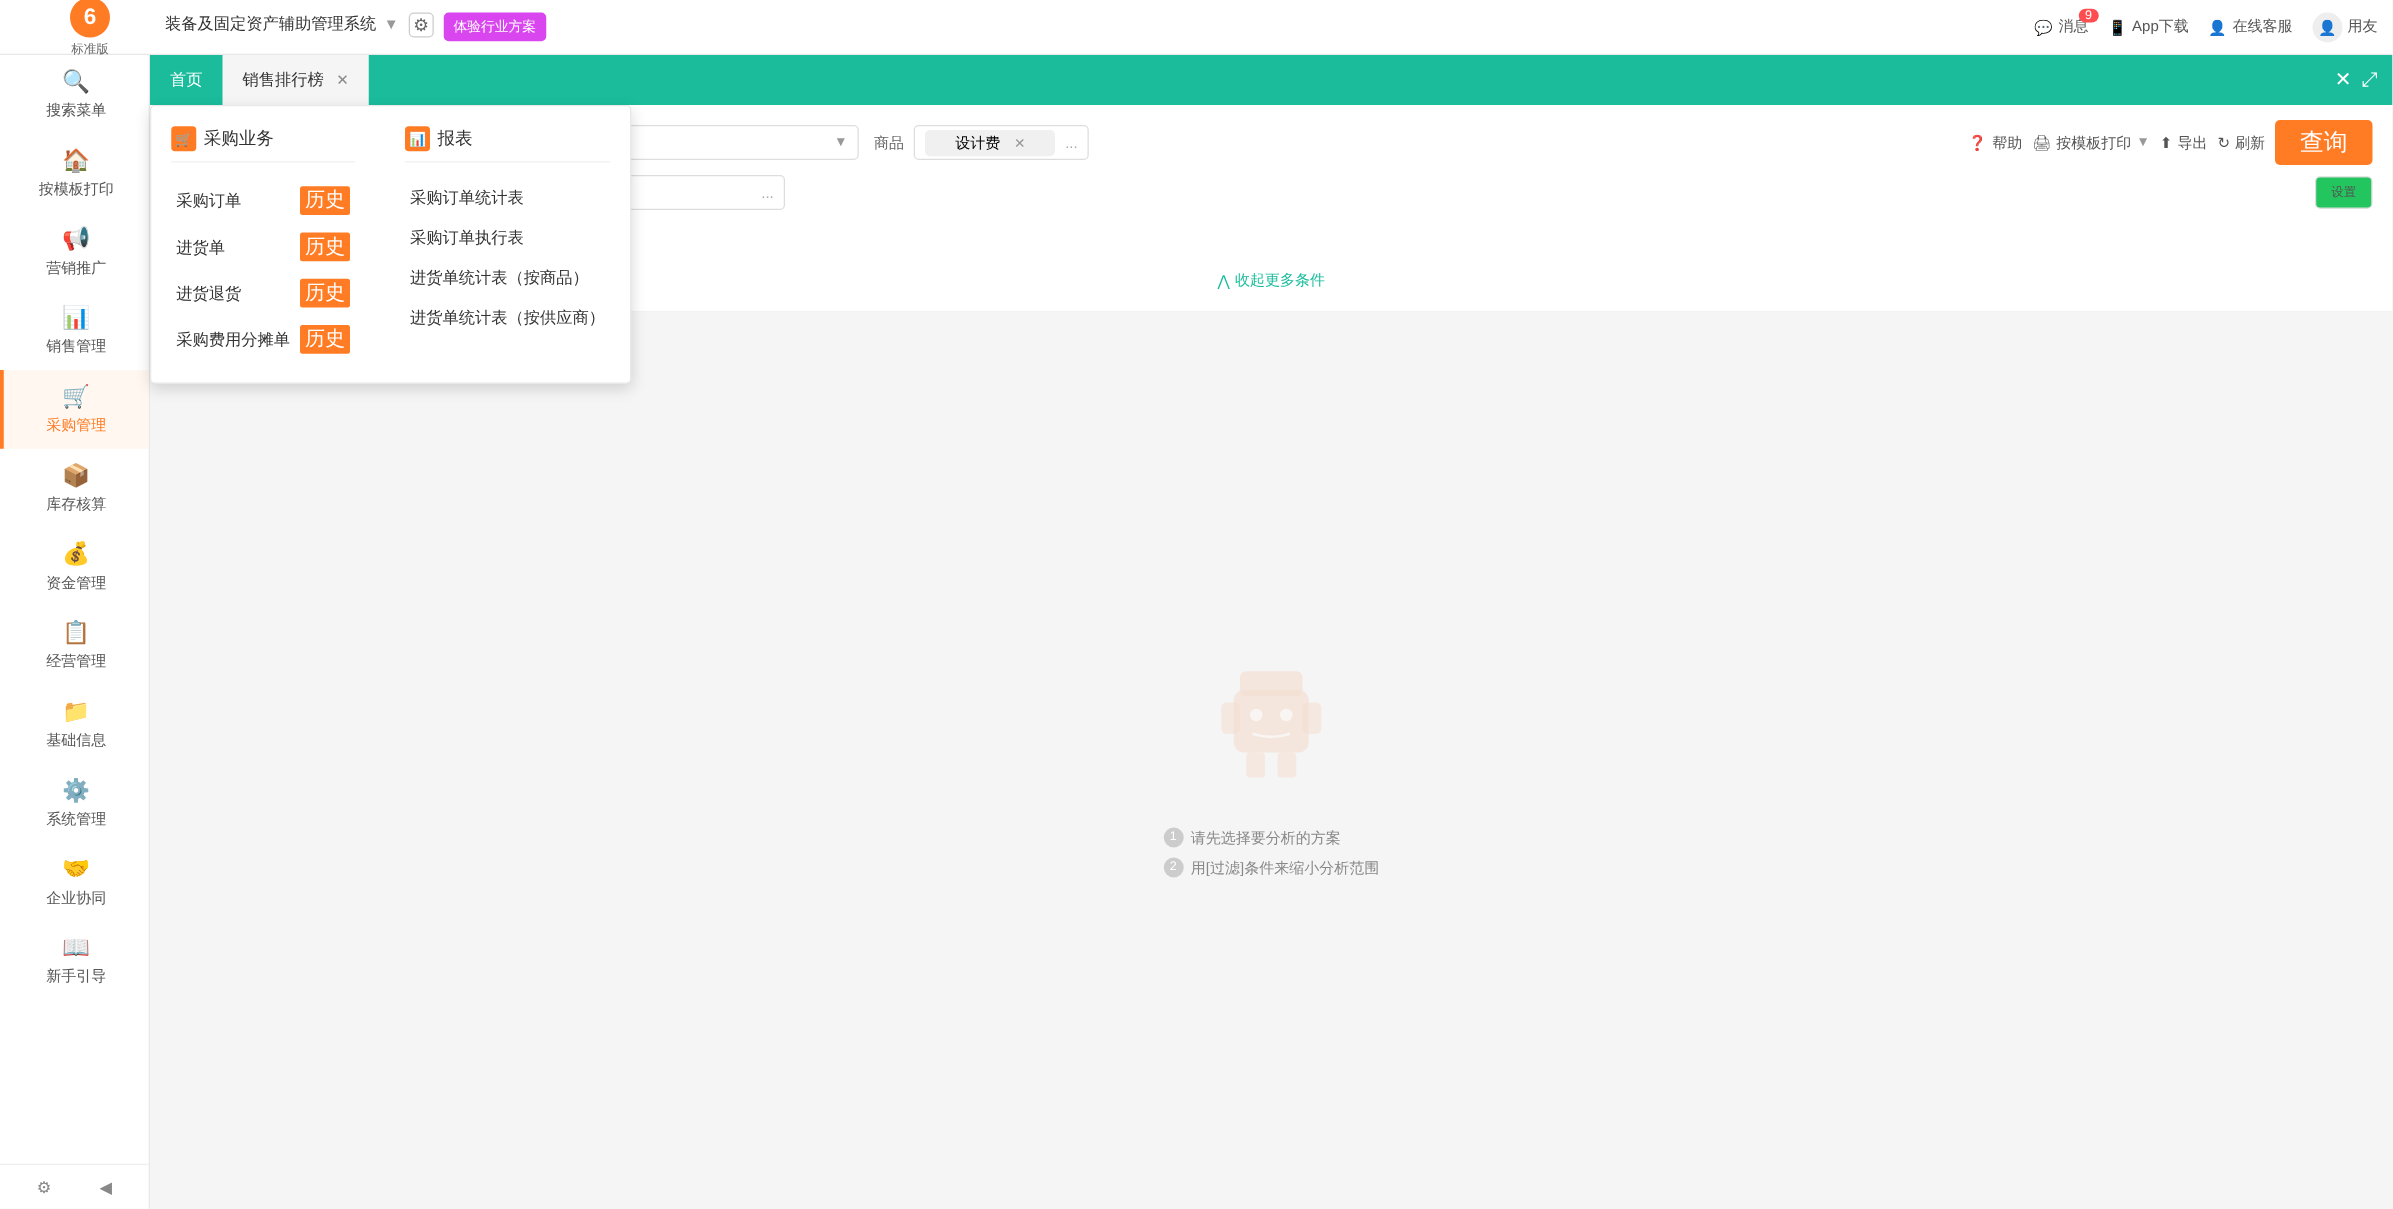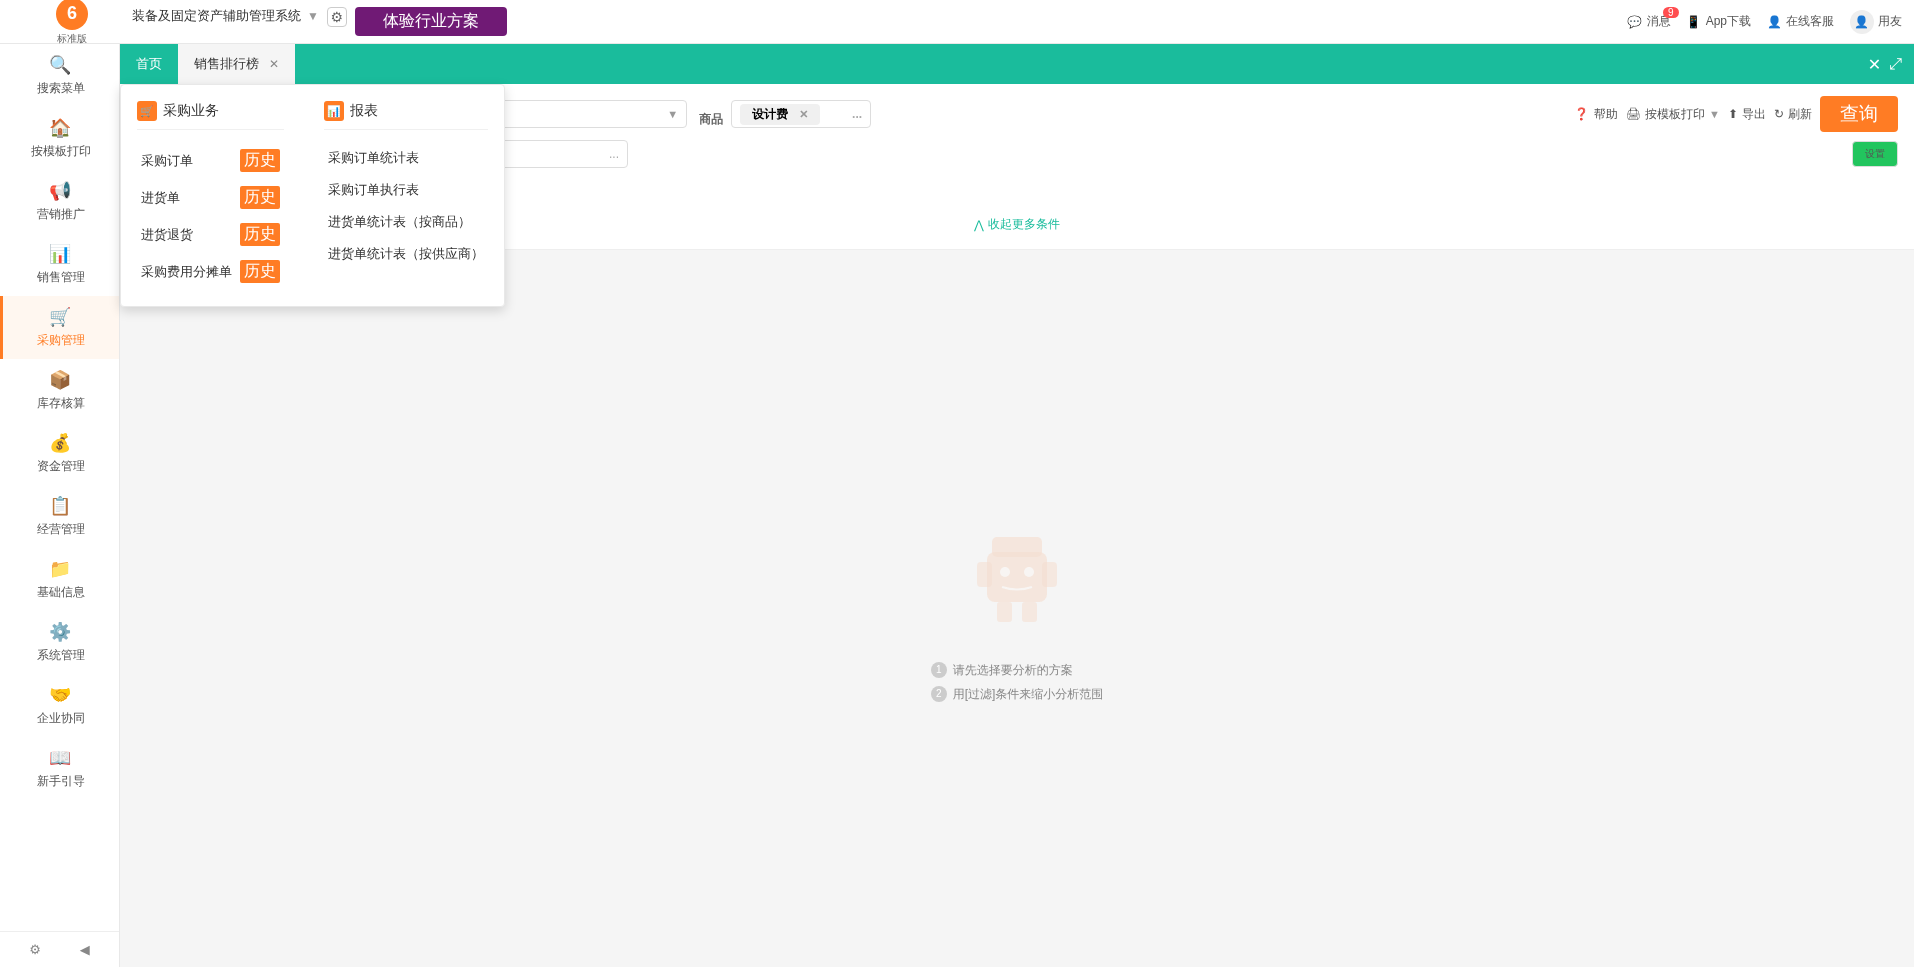--- a/index.html
+++ b/index.html
@@ -46,25 +46,25 @@
       gap: 6px;
     }
     .settings-icon {
       width: 20px; height: 20px;
       border: 1px solid #ccc;
       border-radius: 4px;
       display: flex; align-items: center; justify-content: center;
       color: #666; font-size: 14px; cursor: pointer;
     }
     .trial-btn {
-      background: #701a75;
+      background: #d946ef;
       color: white;
-      padding: 4px 28px;
-      border-radius: 4px;
-      font-size: 16px;
+      padding: 4px 8px;
+      border-radius: 4px;
+      font-size: 11px;
       cursor: pointer;
       border: none;
     }
     .header-right {
       display: flex;
       align-items: center;
       gap: 16px;
     }
     .header-right-item {
       display: flex;
@@ -225,21 +225,21 @@
       min-width: 160px;
       display: flex;
       align-items: center;
       justify-content: space-between;
       cursor: pointer;
     }
     .filter-chip {
       display: inline-flex;
       align-items: center;
       background: #f0f0f0;
-      padding: 2px 12px;
+      padding: 2px 24px;
       border-radius: 4px;
       font-size: 12px;
       gap: 11px;
     }
     .chip-close { color: #999; cursor: pointer; font-size: 11px; }
     .more-dots { color: #aaa; cursor: pointer; }
     .toolbar-right {
       margin-left: auto;
       display: flex;
       align-items: center;
@@ -489,21 +489,21 @@
         </div>
 
         <div style="display:flex;align-items:center;gap:8px;">
           <span class="filter-label">单据状态</span>
           <div class="filter-select" style="min-width:200px;">
             <span></span>
             <span class="chevron-icon">▼</span>
           </div>
         </div>
 
-        <div style="display:flex;align-items:flex-end;gap:8px;font-weight:bold;">
+        <div style="display:flex;align-items:center;gap:8px;">
           <span class="filter-label">商品</span>
           <div class="filter-select" style="min-width:140px;">
             <span class="filter-chip">
               <span>设计费</span>
               <span class="chip-close">✕</span>
             </span>
             <span class="more-dots">...</span>
           </div>
         </div>
 

